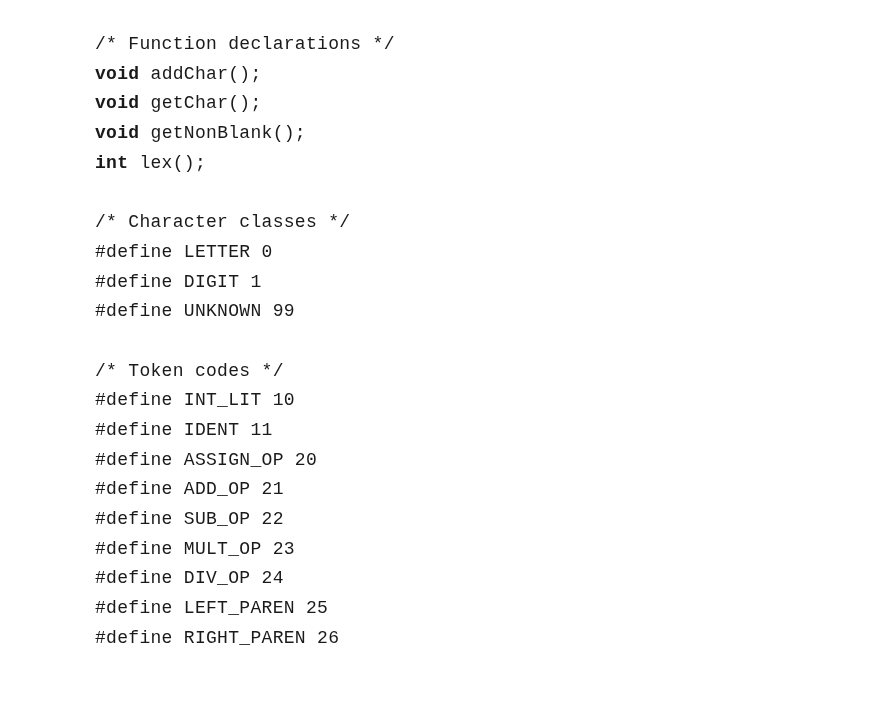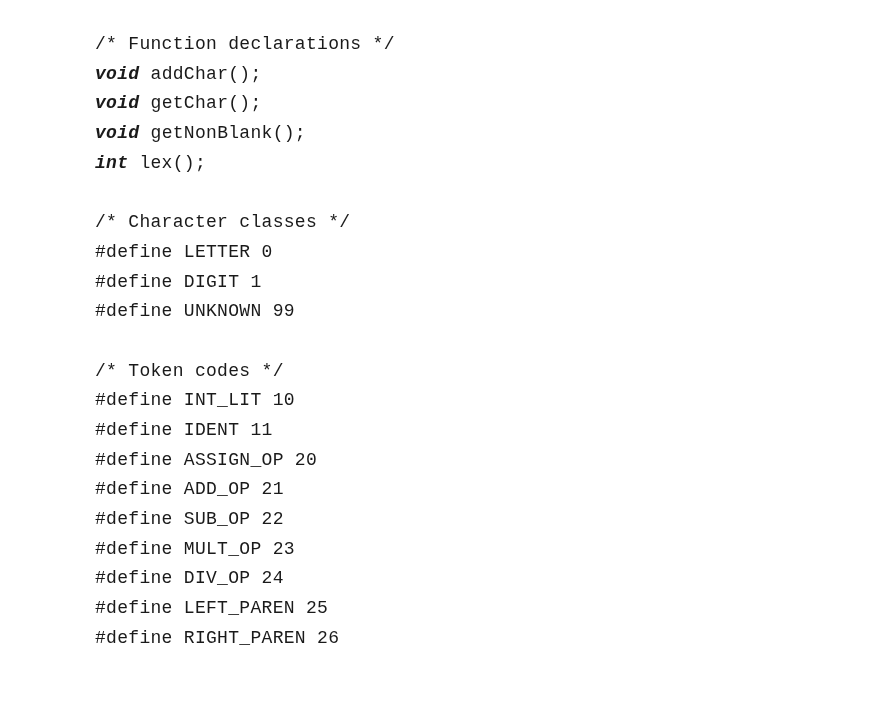--- a/index.html
+++ b/index.html
@@ -14,19 +14,18 @@
     height: 722px;
     overflow: hidden;
   }
   .code-block {
     padding: 30px 0 0 95px;
     white-space: pre;
     letter-spacing: 0.3px;
   }
   .bold {
     font-weight: bold;
-    font-style: italic;
   }
 </style>
 </head>
 <body>
 
 <div class="code-block" id="code-container"><div><span>/* Function declarations */</span></div><div><span class="bold">void</span><span> addChar();</span></div><div><span class="bold">void</span><span> getChar();</span></div><div><span class="bold">void</span><span> getNonBlank();</span></div><div><span class="bold">int</span><span> lex();</span></div><div>&nbsp;</div><div><span>/* Character classes */</span></div><div><span>#define LETTER 0</span></div><div><span>#define DIGIT 1</span></div><div><span>#define UNKNOWN 99</span></div><div>&nbsp;</div><div><span>/* Token codes */</span></div><div><span>#define INT_LIT 10</span></div><div><span>#define IDENT 11</span></div><div><span>#define ASSIGN_OP 20</span></div><div><span>#define ADD_OP 21</span></div><div><span>#define SUB_OP 22</span></div><div><span>#define MULT_OP 23</span></div><div><span>#define DIV_OP 24</span></div><div><span>#define LEFT_PAREN 25</span></div><div><span>#define RIGHT_PAREN 26</span></div></div>
 
 </body></html>

